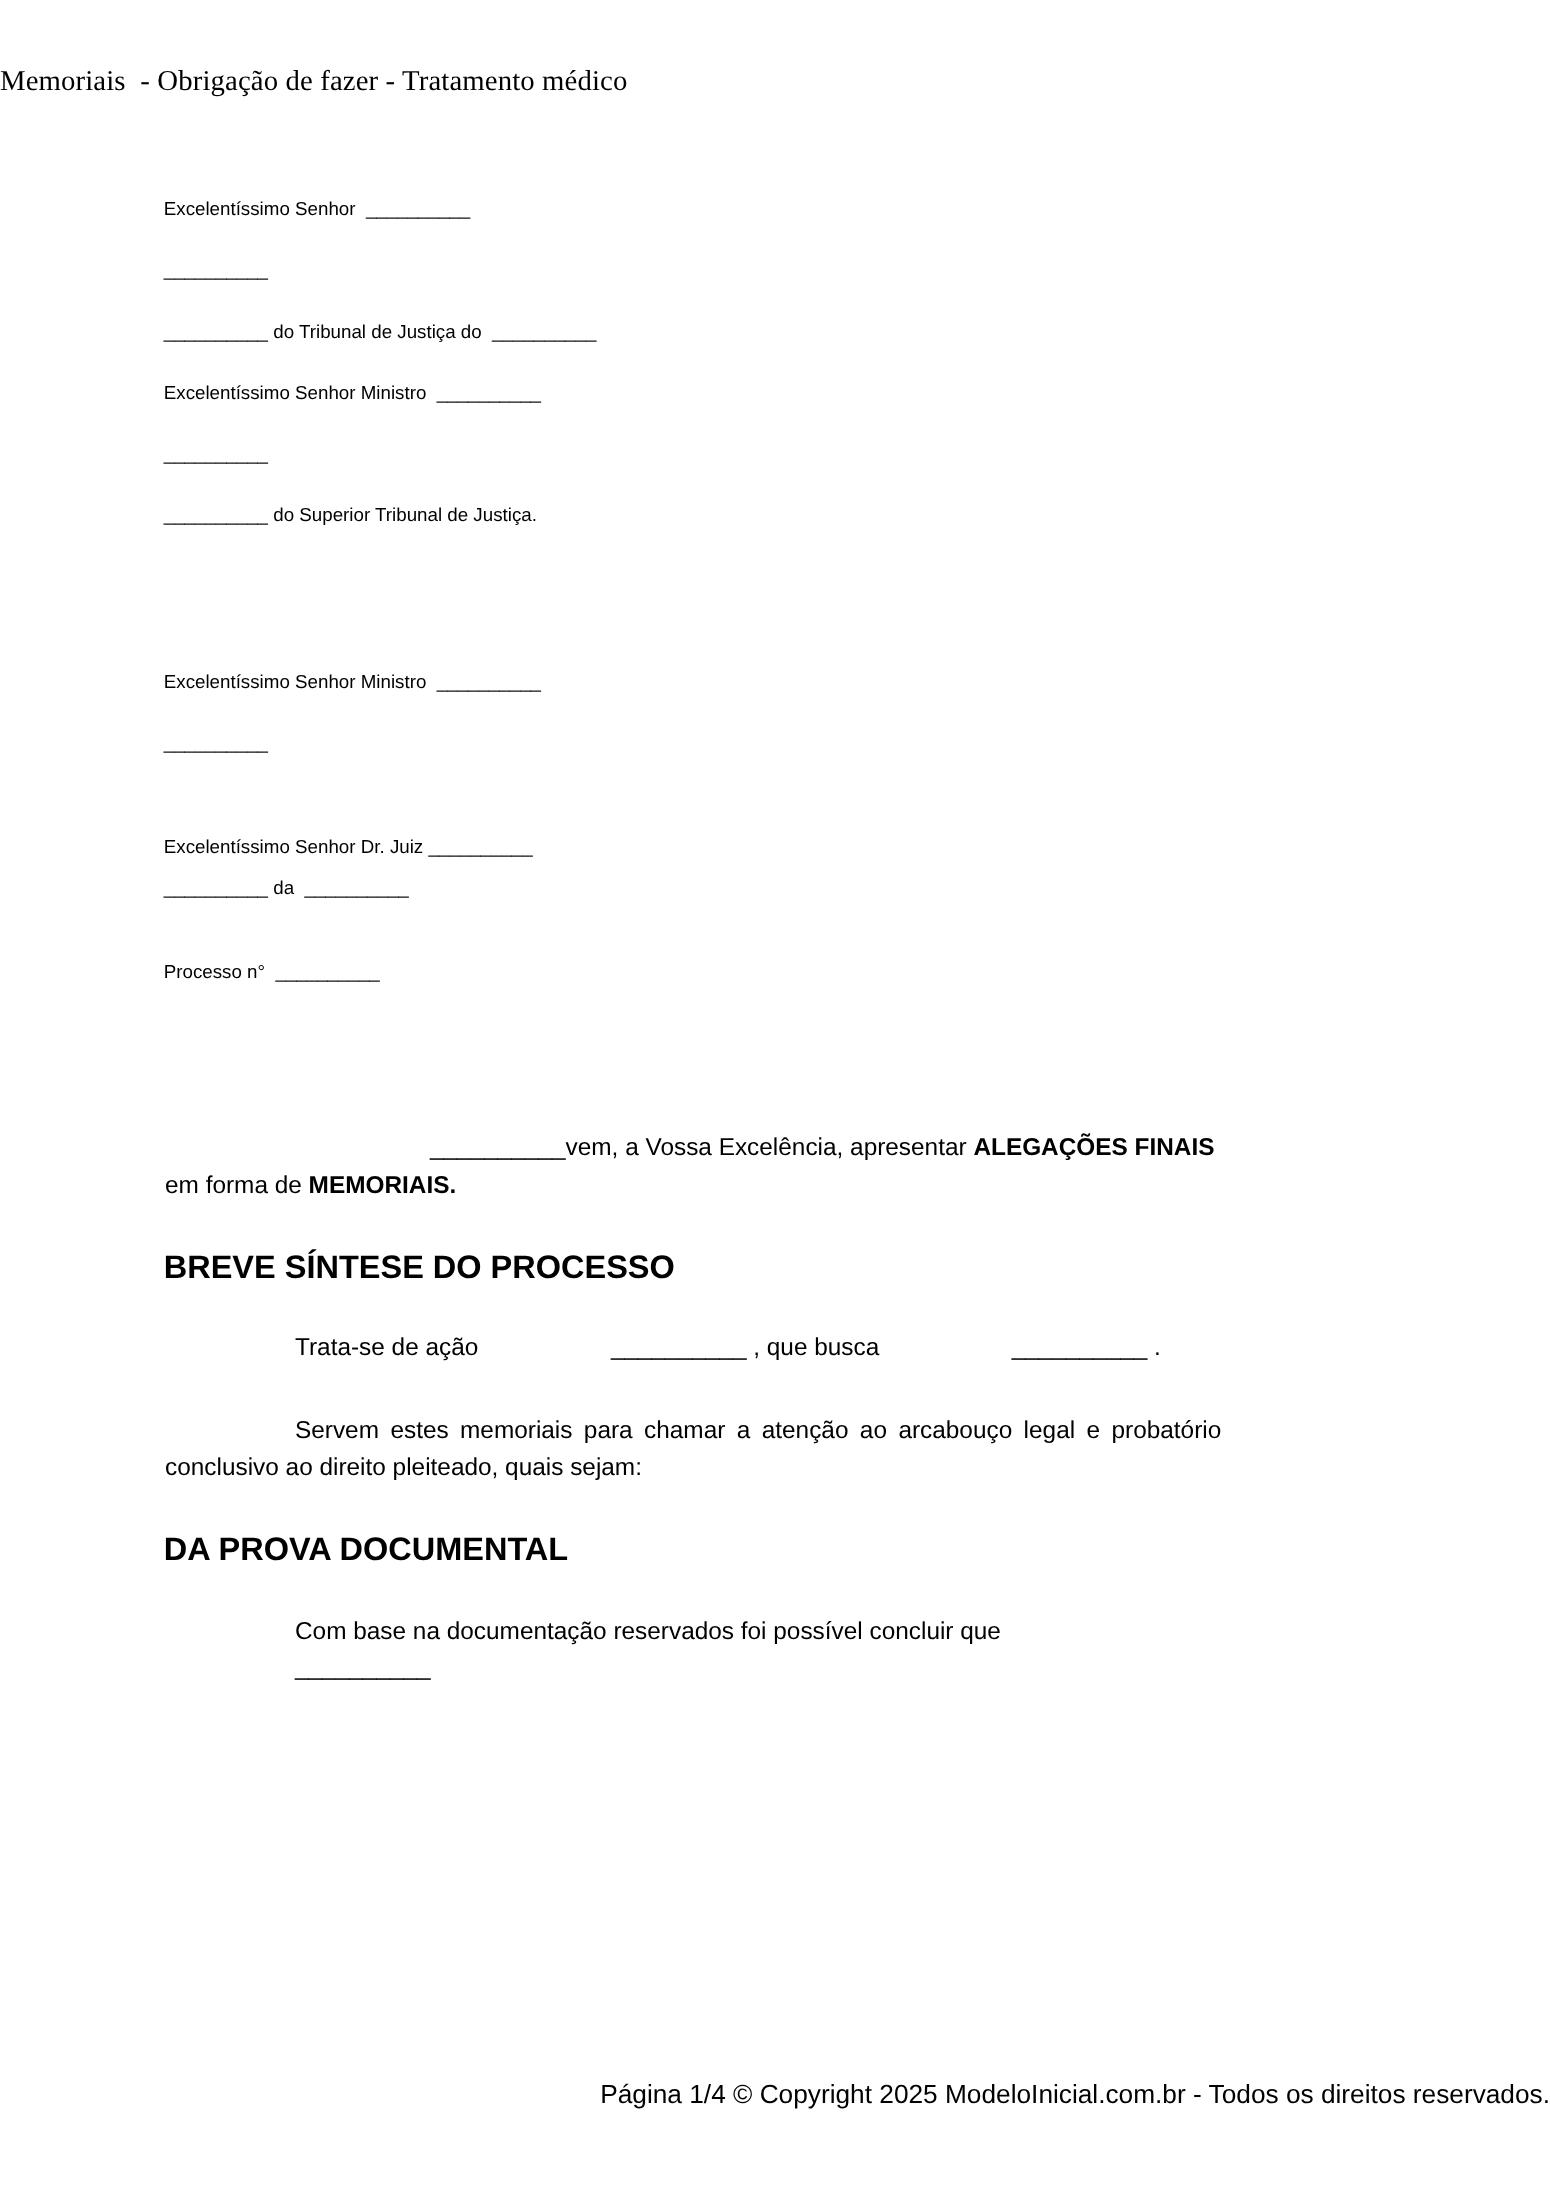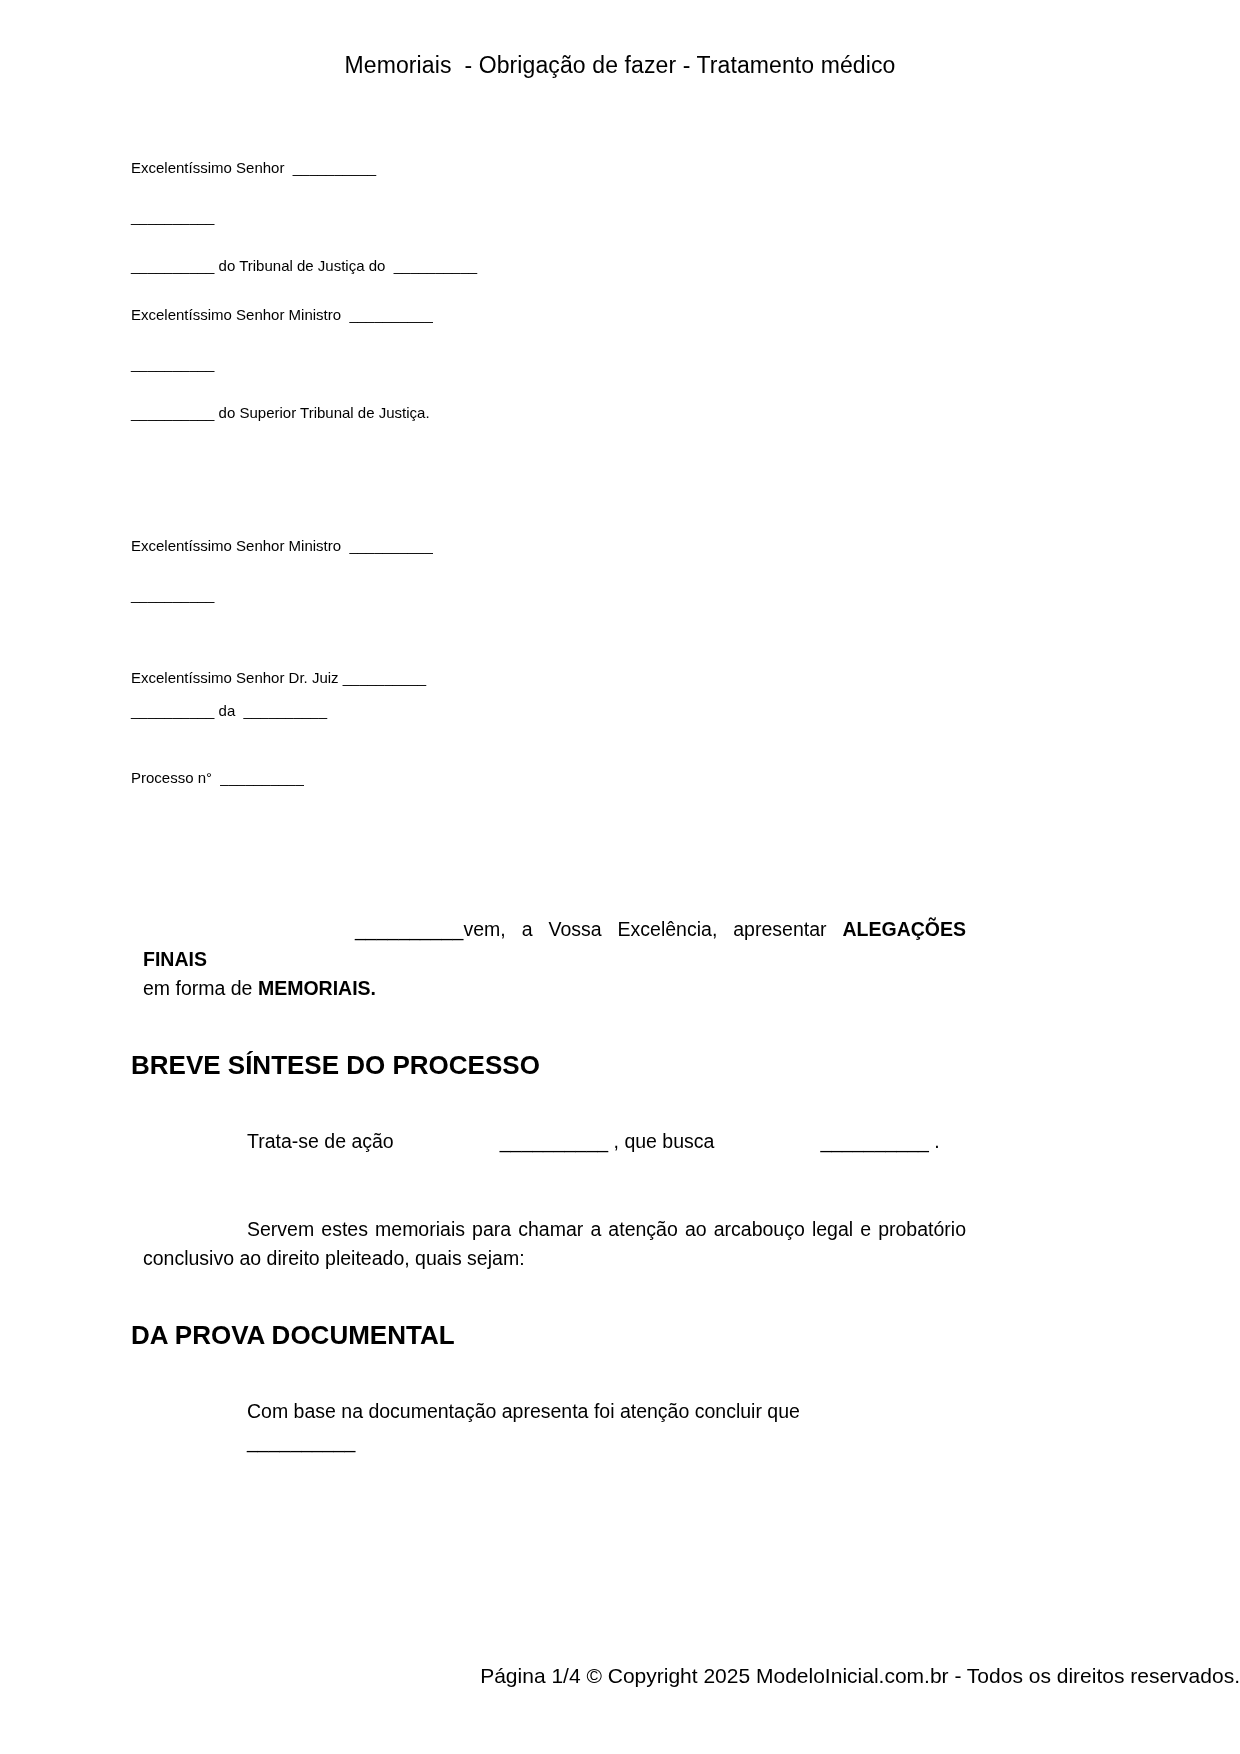--- a/index.html
+++ b/index.html
@@ -18,24 +18,25 @@
     margin: 0 auto;
     background: #ffffff;
     box-sizing: border-box;
     overflow: hidden;
   }
   .doc-title {
     position: absolute;
     top: 52px;
     left: 0;
     width: 100%;
-    text-align: center;
+    text-align: left;
     font-size: 23px;
     letter-spacing: 0.1px;
     white-space: pre;
+    font-family: Liberation Serif, serif;
   }
   .content {
     position: absolute;
     left: 131px;
     top: 160px;
     width: 847px;
   }
   .blk {
     font-size: 15px;
     line-height: 1.0;
@@ -47,21 +48,21 @@
   }
   .gap-sm { height: 18px; }
   .gap-md { height: 34px; }
   .gap-xxl { height: 118px; }
 
   .para {
     font-size: 19.5px;
     line-height: 1.52;
     text-align: justify;
     text-justify: inter-word;
-    margin: 12px;
+    margin: 1px;
     white-space: pre-wrap;
   }
   .heading {
     font-size: 26px;
     font-weight: bold;
     margin: 0;
     line-height: 1.2;
   }
   b, .b { font-weight: bold; }
 
@@ -124,19 +125,19 @@
     <div class="gap-md"></div>
 
     <p class="para"><span style="display:inline-block;width:104px"></span><span>Servem estes memoriais para chamar a atenção ao arcabouço legal e probatório conclusivo ao direito pleiteado, quais sejam:</span></p>
 
     <div class="gap-md"></div>
 
     <p class="heading">DA PROVA DOCUMENTAL</p>
 
     <div class="gap-md"></div>
 
-    <p class="para"><span style="display:inline-block;width:104px"></span><span>Com base na documentação apresenta foi atenção concluir que</span><br><span style="display:inline-block;width:104px"></span><span>__________</span></p>
+    <p class="para"><span style="display:inline-block;width:104px"></span><span>Com base na documentação reservados foi possível concluir que</span><br><span style="display:inline-block;width:104px"></span><span>__________</span></p>
 
   </div>
 
   <div class="footer">Página 1/4 © Copyright 2025 ModeloInicial.com.br - Todos os direitos reservados.</div>
 
 </div>
 
 </body></html>

